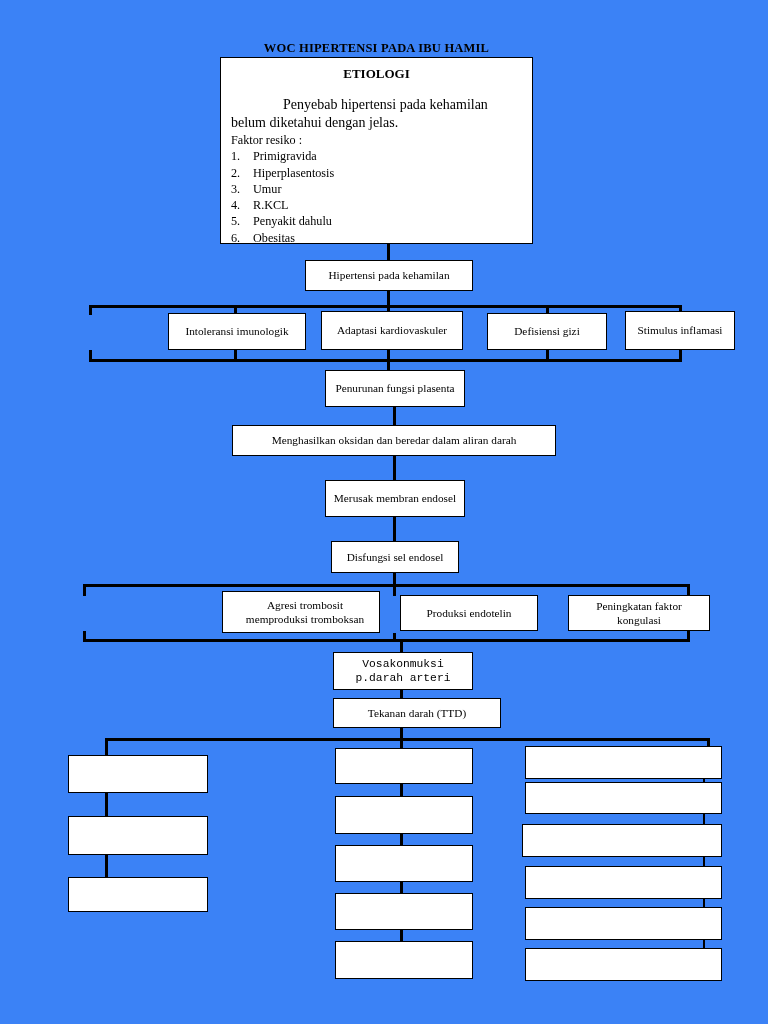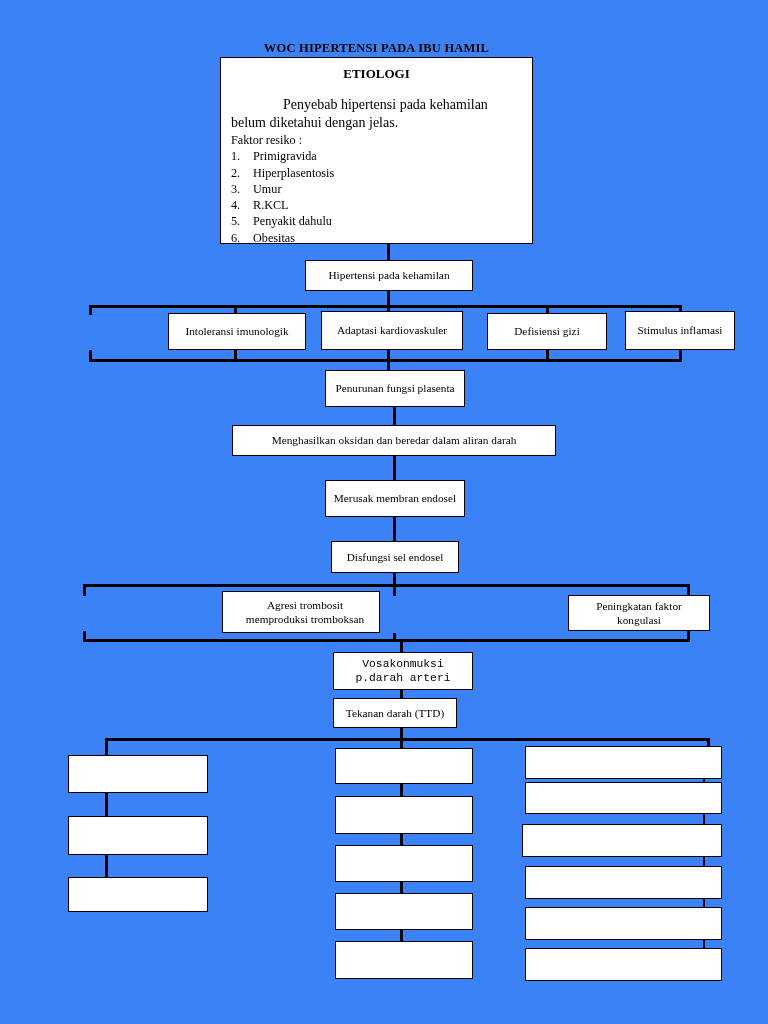--- a/index.html
+++ b/index.html
@@ -161,32 +161,33 @@
 
   <div class="box" style="left:331px; top:541px; width:128px; height:32px;">Disfungsi sel endosel</div>
   <div class="v" style="left:393px; top:573px; height:13px;"></div>
 
   <div class="h" style="left:83px; top:584px; width:607px;"></div>
   <div class="v" style="left:83px; top:584px; height:12px;"></div>
   <div class="v" style="left:393px; top:584px; height:12px;"></div>
   <div class="v" style="left:687px; top:584px; height:12px;"></div>
 
   <div class="box" style="left:222px; top:591px; width:158px; height:42px;padding-left:12px;">Agresi trombosit memproduksi tromboksan</div>
+  <div class="box" style="left:400px; top:595px; width:138px; height:36px;">Produksi endotelin</div>
   <div class="box" style="left:568px; top:595px; width:142px; height:36px;">Peningkatan faktor kongulasi</div>
 
   <div class="v" style="left:83px; top:631px; height:11px;"></div>
   <div class="v" style="left:393px; top:633px; height:9px;"></div>
   <div class="v" style="left:687px; top:631px; height:11px;"></div>
   <div class="h" style="left:83px; top:639px; width:607px;"></div>
   <div class="v" style="left:400px; top:639px; height:14px;"></div>
 
   <div class="box" style="left:333px; top:652px; width:140px; height:38px;font-family:Liberation Mono, monospace;">Vosakonmuksi p.darah arteri</div>
   <div class="v" style="left:400px; top:690px; height:9px;"></div>
 
-  <div class="box" style="left:333px; top:698px; width:124px; height:30px;">Tekanan darah (TTD)</div>
+  <div class="box" style="left:333px; top:698px; width:168px; height:30px;">Tekanan darah (TTD)</div>
   <div class="v" style="left:400px; top:728px; height:13px;"></div>
 
   <div class="h" style="left:105px; top:738px; width:605px;"></div>
   <div class="v" style="left:105px; top:738px; height:17px;"></div>
   <div class="v" style="left:400px; top:738px; height:12px;"></div>
   <div class="v" style="left:707px; top:738px; height:10px;"></div>
 
   <div class="box empty" style="left:68px; top:755px; width:140px; height:38px;"></div>
   <div class="v" style="left:105px; top:793px; height:23px;"></div>
   <div class="box empty" style="left:68px; top:816px; width:140px; height:39px;"></div>

